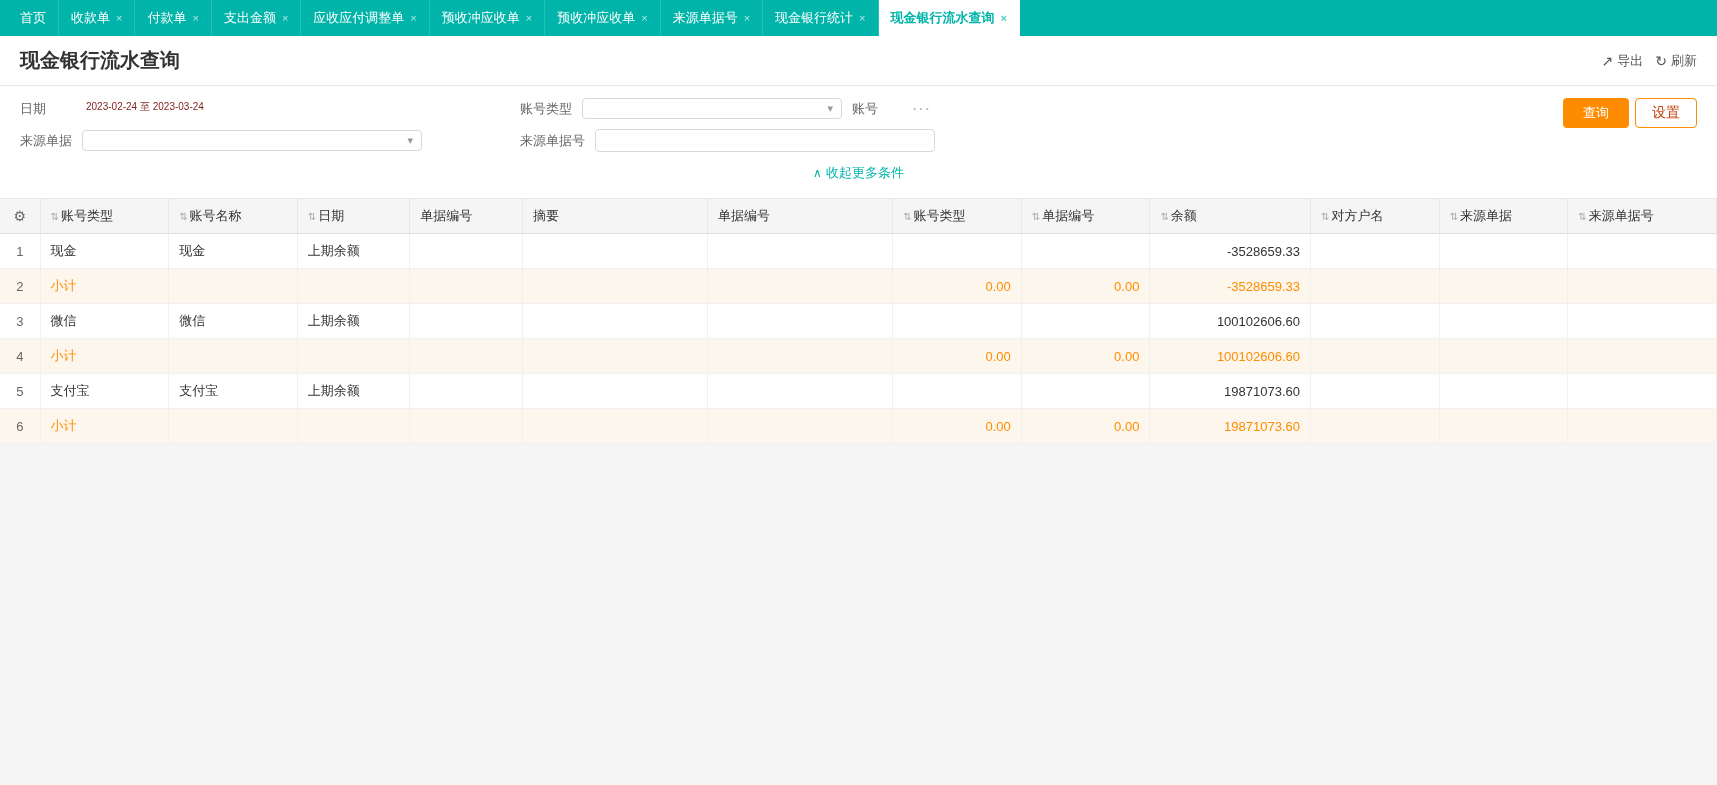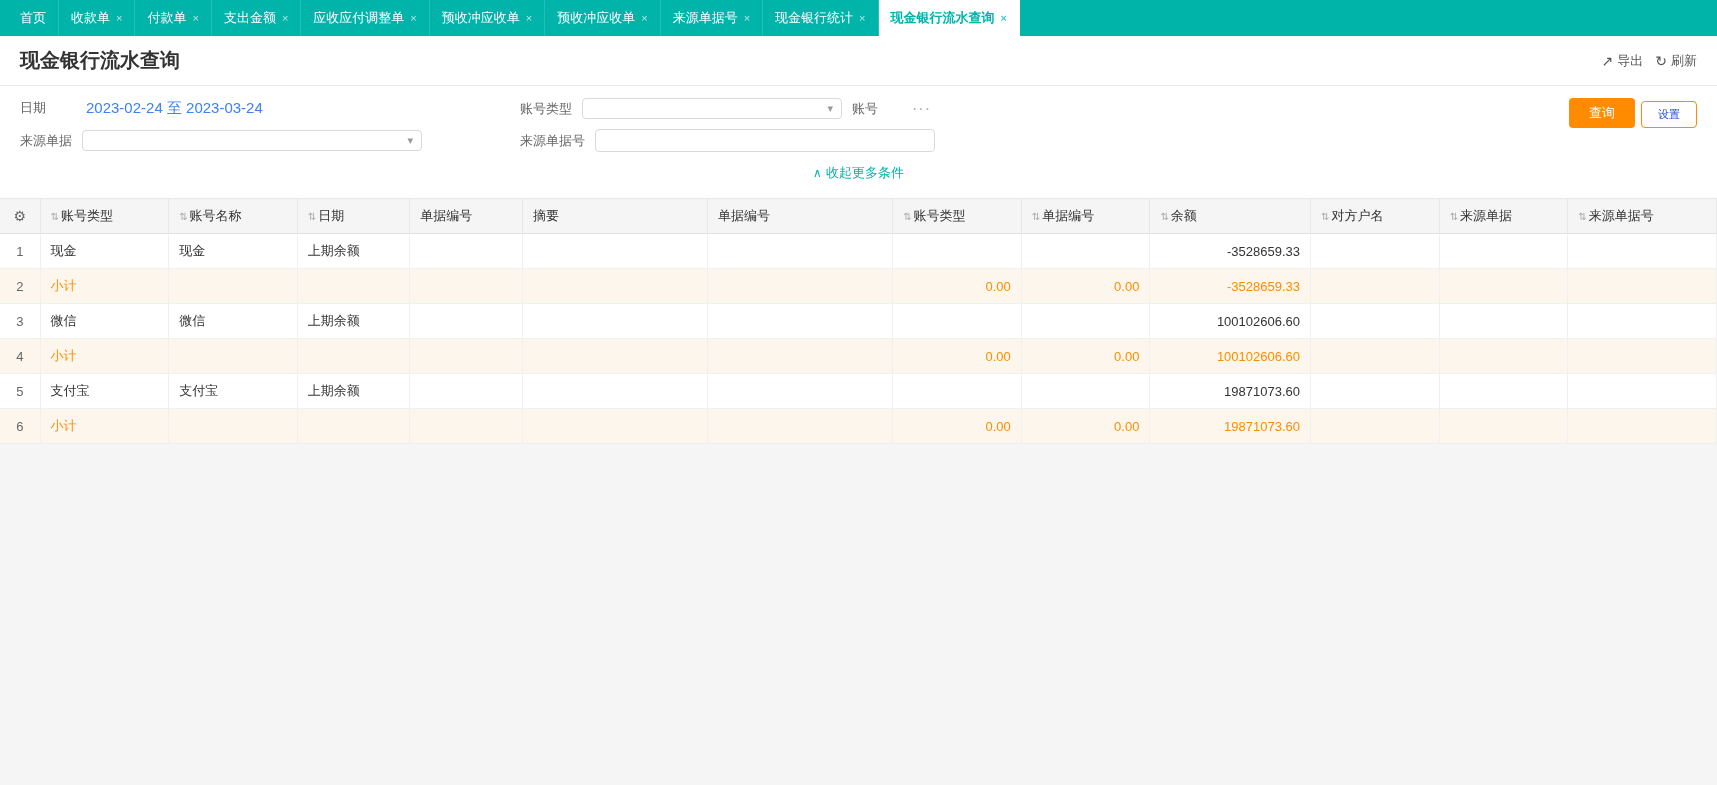--- a/index.html
+++ b/index.html
@@ -99,22 +99,22 @@
       font-size: 13px;
       color: #555;
     }
     .date-opt.active {
       background: #ff8c00;
       color: #fff;
       border-radius: 10px;
       padding: 2px 10px;
     }
     .date-range-text {
-      font-size: 15px;
-      color: #3b82f6;
+      font-size: 10px;
+      color: #7f1d1d;
       margin-left: 6px;
     }
     .filter-select {
       display: flex;
       align-items: center;
       border: 1px solid #d9d9d9;
       border-radius: 4px;
       padding: 3px 8px;
       min-width: 160px;
       cursor: pointer;
@@ -140,26 +140,26 @@
       background: #ff8c00;
       color: #fff;
       border: none;
       border-radius: 4px;
       padding: 6px 20px;
       cursor: pointer;
       font-size: 13px;
     }
     .settings-btn {
       background: #fff;
-      color: #1d4ed8;
+      color: #c2410c;
       border: 1px solid #ff8c00;
       border-radius: 4px;
       padding: 5px 16px;
       cursor: pointer;
-      font-size: 11px;
+      font-size: 14px;
     }
     .right-buttons {
       display: flex;
       flex-direction: row;
       gap: 6px;
       align-items: flex-end;
       justify-content: center;
     }
     .filter-row-wrapper {
       display: flex;

